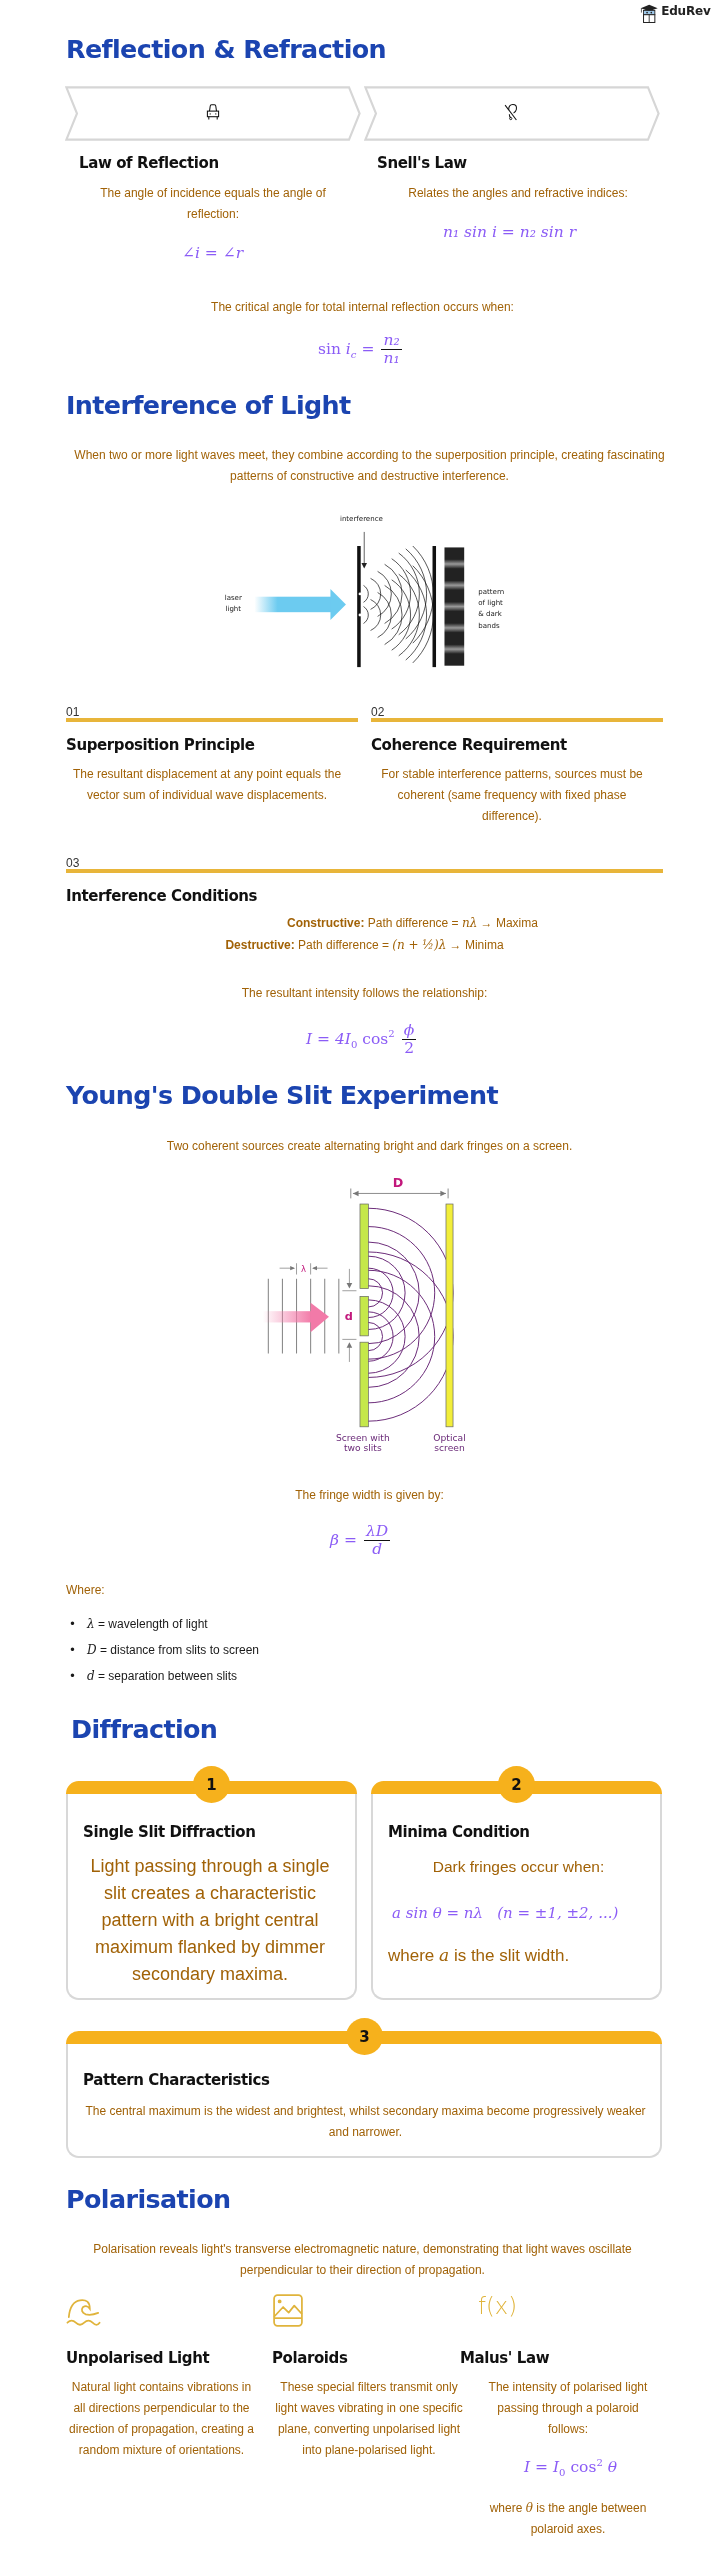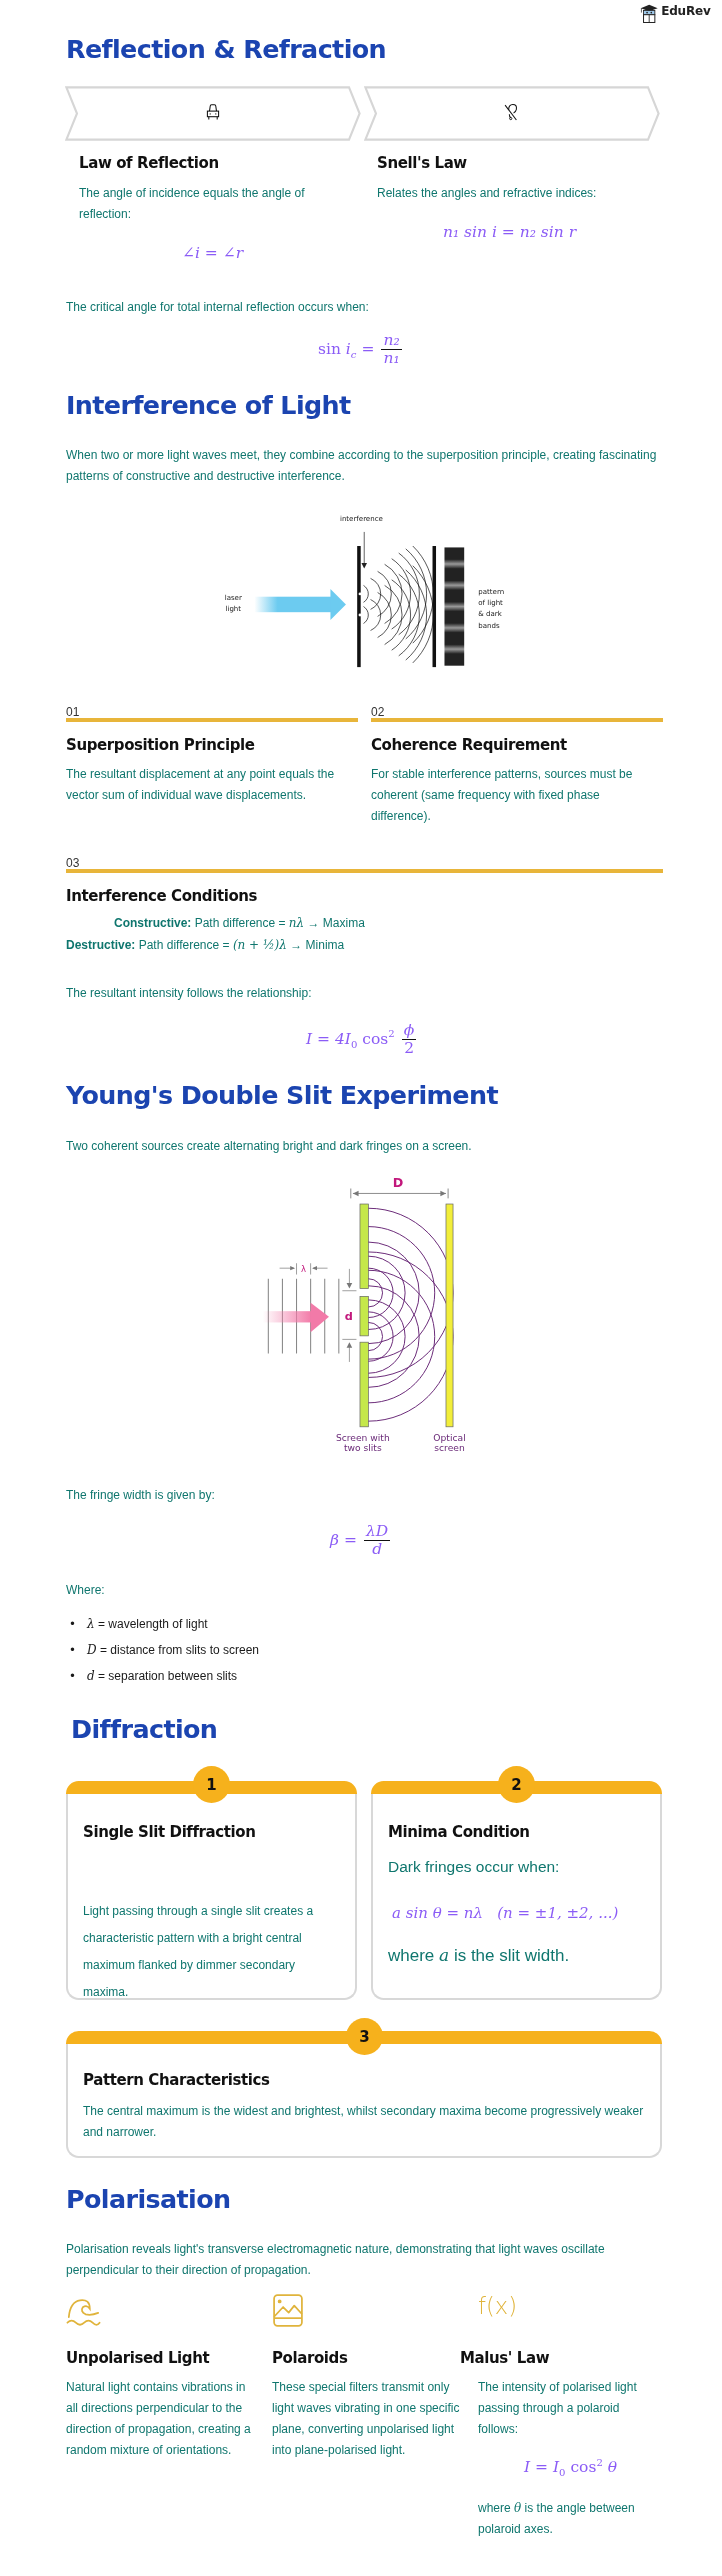--- a/index.html
+++ b/index.html
@@ -3,21 +3,21 @@
 <meta charset="utf-8">
 <style>
   * { box-sizing: border-box; margin: 0; padding: 0; }
   html, body { width: 723px; background: #ffffff; }
   body { font-family: "Liberation Sans", sans-serif; color: #1a1a1a; position: relative; height: 2576px; overflow: hidden; }
   .abs { position: absolute; }
   .logo { position: absolute; left: 640px; top: 4.2px; display: flex; align-items: flex-start; gap: 2.8px; }
   .logo .txt { font-family: "DejaVu Sans", sans-serif; font-weight: bold; font-size: 12px; color: #222; letter-spacing: -0.2px; }
   .h1 { position: absolute; left: 66px; font-family: "DejaVu Sans", sans-serif; font-weight: bold; font-size: 25.4px; color: #1b44b0; letter-spacing: -0.6px; text-align: center; }
   .h3 { position: absolute; font-family: "DejaVu Sans", sans-serif; font-weight: bold; font-size: 15px; color: #111; letter-spacing: -0.4px; }
-  .p { position: absolute; font-size: 12px; line-height: 21px; color: #0f766e; }
+  .p { position: absolute; font-size: 12px; line-height: 21px; color: #a16207; text-align: center; }
   .math { position: absolute; font-family: "DejaVu Serif", serif; font-style: italic; font-size: 15.5px; color: #8b5cf6; white-space: nowrap; }
   .math .up { font-style: normal; }
   .frac { display: inline-flex; flex-direction: column; align-items: center; vertical-align: middle; margin: 0 2.1px; }
   .frac .num { border-bottom: 0.7px solid #111; padding: 0 2.1px; line-height: 1.1; }
   .frac .den { line-height: 1.1; }
   sub, sup { font-size: 0.65em; }
   .chev { position: absolute; top: 86px; height: 55px; }
   .numlabel { position: absolute; font-size: 12px; color: #333; }
   .yline { position: absolute; height: 4.2px; background: #e8b53a; }
   .card { position: absolute; border: 2.8px solid #d8d8d8; border-top: none; border-radius: 0 0 12.7px 12.7px; background: #fff; }
@@ -257,21 +257,21 @@
   <li><span class="mi">D</span><span> = distance from slits to screen</span></li>
   <li><span class="mi">d</span><span> = separation between slits</span></li>
 </ul>
 
 <div class="h1" style="top:1714px; left:71px;">Diffraction</div>
 
 <div class="cardbar" style="left:66px; top:1781px; width:291px;"></div>
 <div class="card" style="left:66px; top:1794px; width:291px; height:206px;"></div>
 <div class="badge" style="left:193px; top:1766px;">1</div>
 <div class="h3" style="left:83px; top:1823px;">Single Slit Diffraction</div>
-<div class="p" style="left:83px; top:1898px; width:254px; font-size:12px; line-height:27px;">Light passing through a single slit creates a characteristic pattern with a bright central maximum flanked by dimmer secondary maxima.</div>
+<div class="p" style="left:83px; top:1853px; width:254px; font-size:18px; line-height:27px;">Light passing through a single slit creates a characteristic pattern with a bright central maximum flanked by dimmer secondary maxima.</div>
 
 <div class="cardbar" style="left:371px; top:1781px; width:291px;"></div>
 <div class="card" style="left:371px; top:1794px; width:291px; height:206px;"></div>
 <div class="badge" style="left:498px; top:1766px;">2</div>
 <div class="h3" style="left:388px; top:1823px;">Minima Condition</div>
 <div class="p" style="left:388px; top:1853px; width:261px; font-size:15.5px; line-height:27px;">Dark fringes occur when:</div>
 <div class="math" style="left:392px; top:1904px; font-size:15px; white-space:pre;">a sin θ = nλ   (n = ±1, ±2, ...)</div>
 <div class="p" style="left:388px; top:1945px; font-size:17px;">
   <span>where </span><span class="mi">a</span><span> is the slit width.</span>
 </div>

